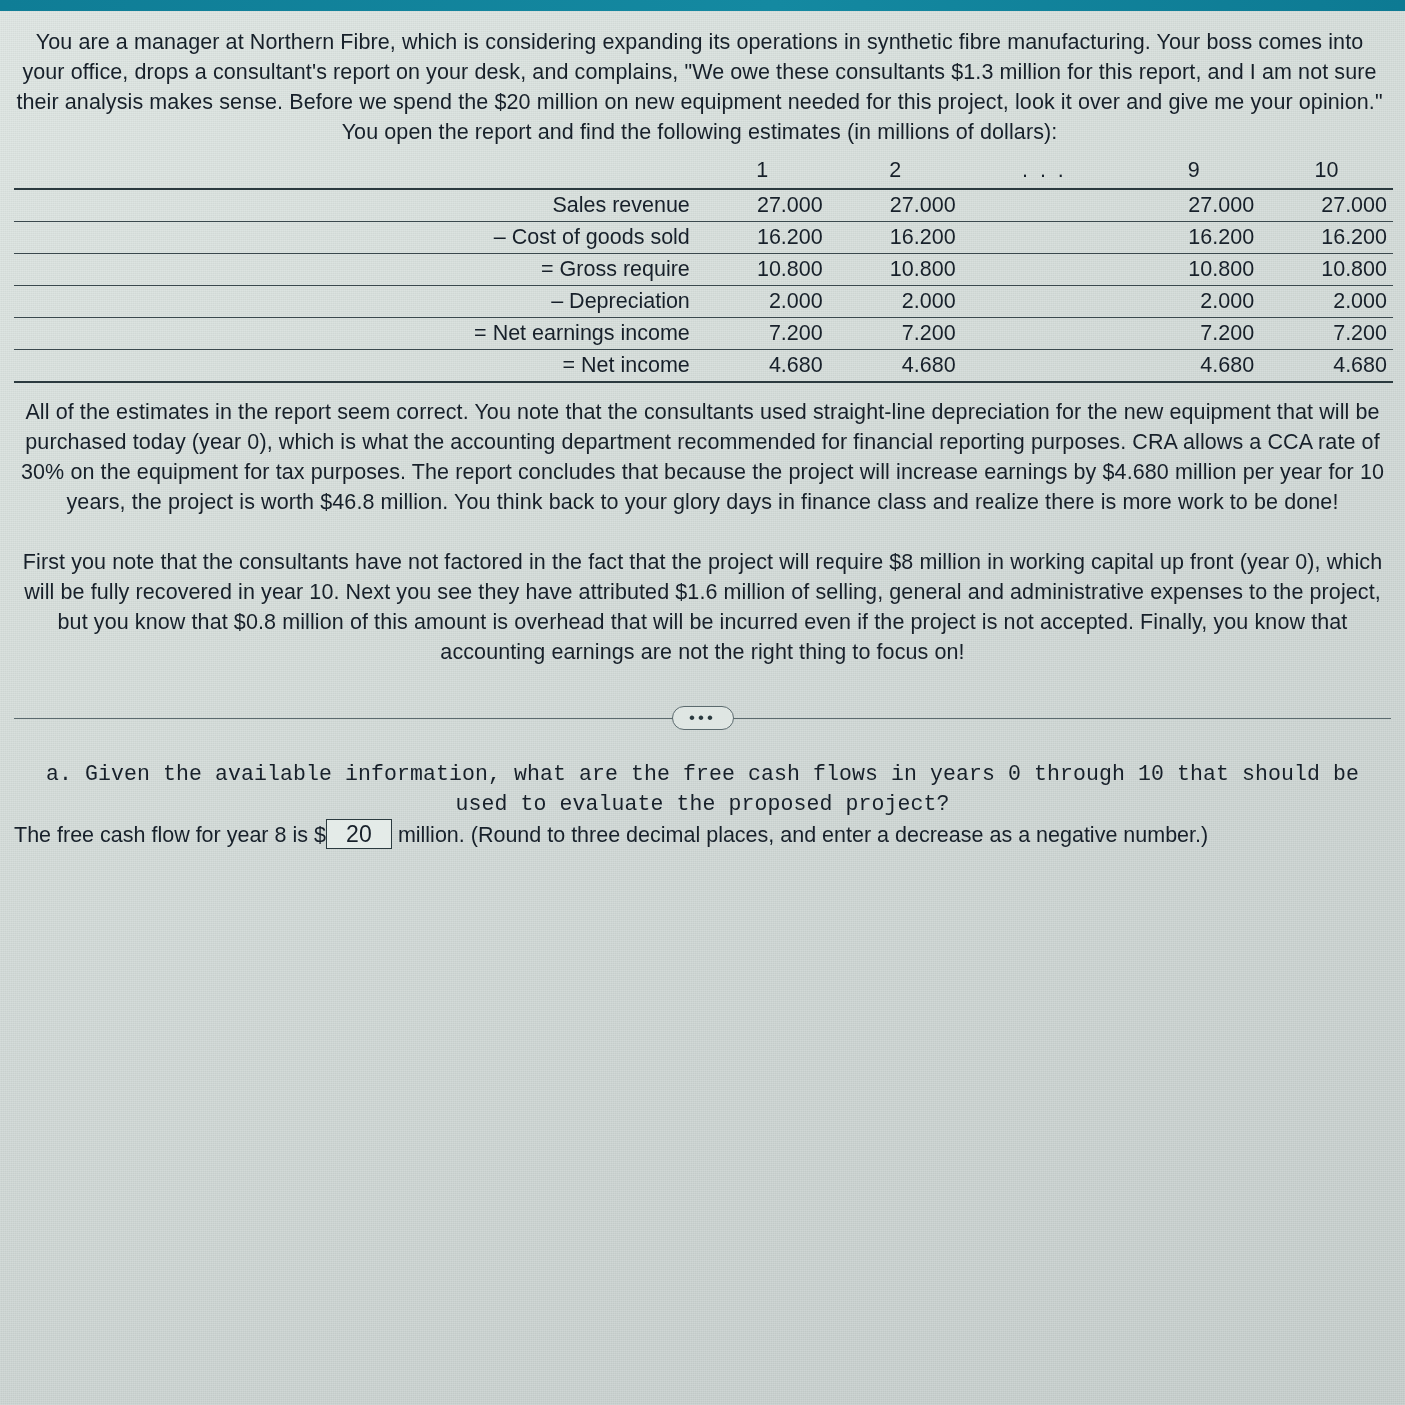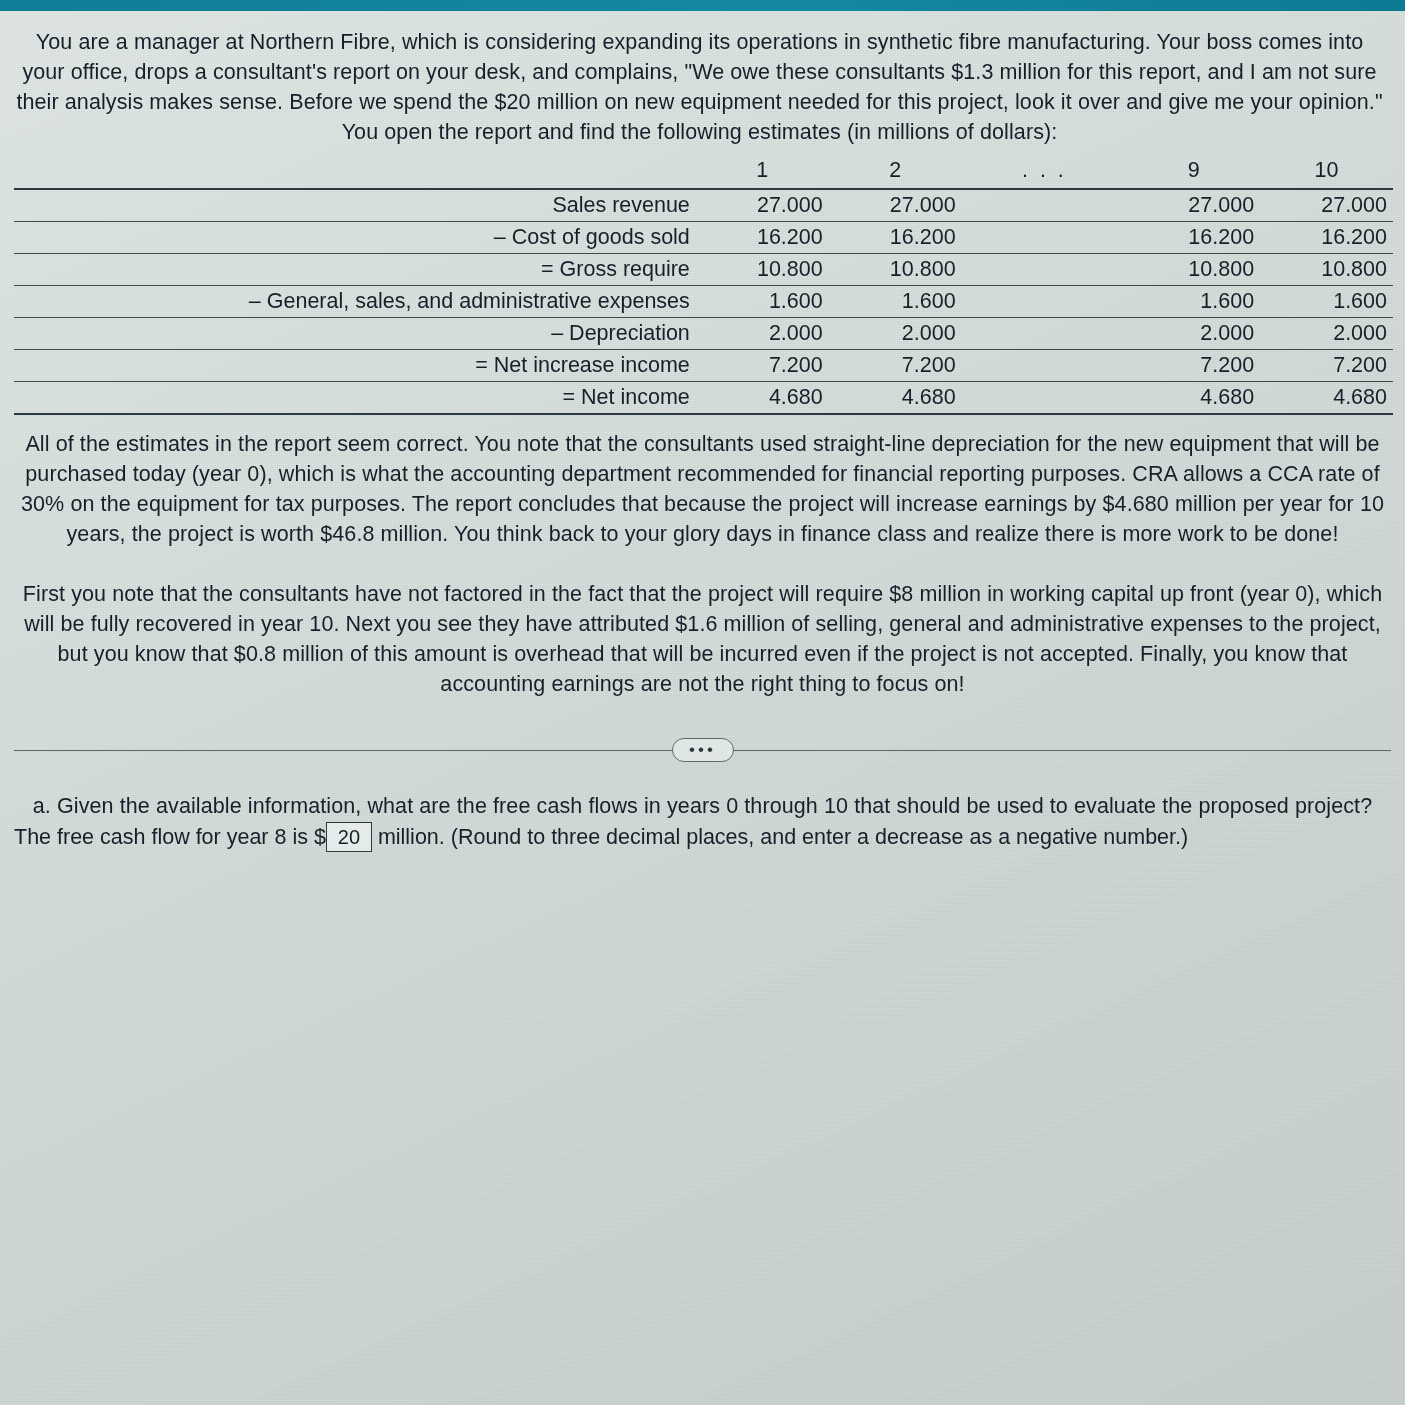--- a/index.html
+++ b/index.html
@@ -118,33 +118,33 @@
     display: flex;
     align-items: center;
     justify-content: center;
     letter-spacing: 3px;
     font-size: 17px;
     color: #2b3a3f;
     box-sizing: border-box;
   }
 
   .q-block { margin-top: 26px; }
-  .q-text { margin-bottom: 30px; }
+  .q-text { margin-bottom: 30px; font-family: Liberation Mono, monospace; }
   .answer-line {
     font-size: 21.5px;
     line-height: 32px;
   }
   .answer-box {
     display: inline-block;
     min-width: 34px;
-    padding: 1px 5px;
+    padding: 1px 15px;
     border: 1.5px solid #2b3a3f;
     background: #e4ebe8;
     text-align: center;
-    font-size: 20px;
+    font-size: 23px;
     line-height: 26px;
     vertical-align: baseline;
   }
 </style>
 </head>
 <body>
 
 <div class="page">
   <div class="topbar"></div>
 
@@ -182,37 +182,29 @@
         </tr>
         <tr class="rule">
           <td class="lbl">= Gross require</td>
           <td class="num">10.800</td>
           <td class="num">10.800</td>
           <td class="dots"></td>
           <td class="num">10.800</td>
           <td class="num">10.800</td>
         </tr>
         <tr class="rule">
-          <td class="lbl">– General, sales, and administrative expenses</td>
-          <td class="num">1.600</td>
-          <td class="num">1.600</td>
-          <td class="dots"></td>
-          <td class="num">1.600</td>
-          <td class="num">1.600</td>
-        </tr>
-        <tr class="rule">
           <td class="lbl">– Depreciation</td>
           <td class="num">2.000</td>
           <td class="num">2.000</td>
           <td class="dots"></td>
           <td class="num">2.000</td>
           <td class="num">2.000</td>
         </tr>
         <tr class="rule">
-          <td class="lbl">= Net increase income</td>
+          <td class="lbl">= Net earnings income</td>
           <td class="num">7.200</td>
           <td class="num">7.200</td>
           <td class="dots"></td>
           <td class="num">7.200</td>
           <td class="num">7.200</td>
         </tr>
         <tr class="dblrule">
           <td class="lbl">= Net income</td>
           <td class="num">4.680</td>
           <td class="num">4.680</td>

